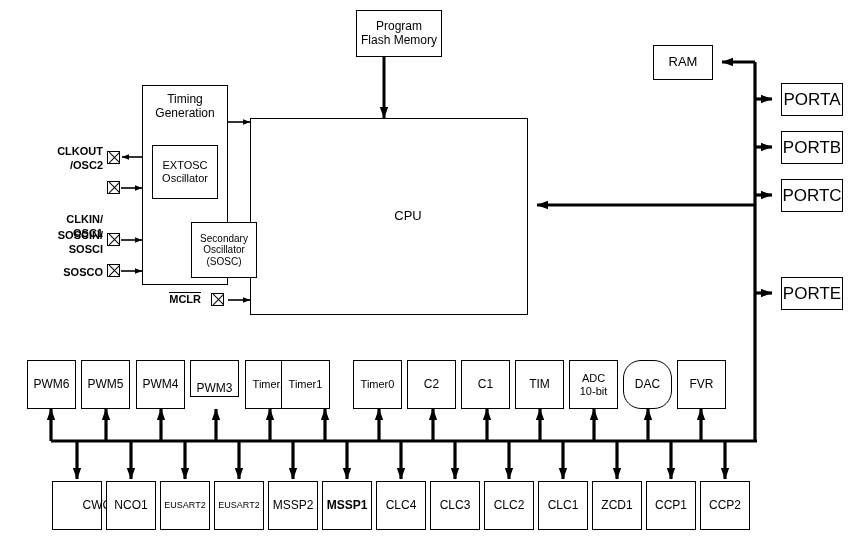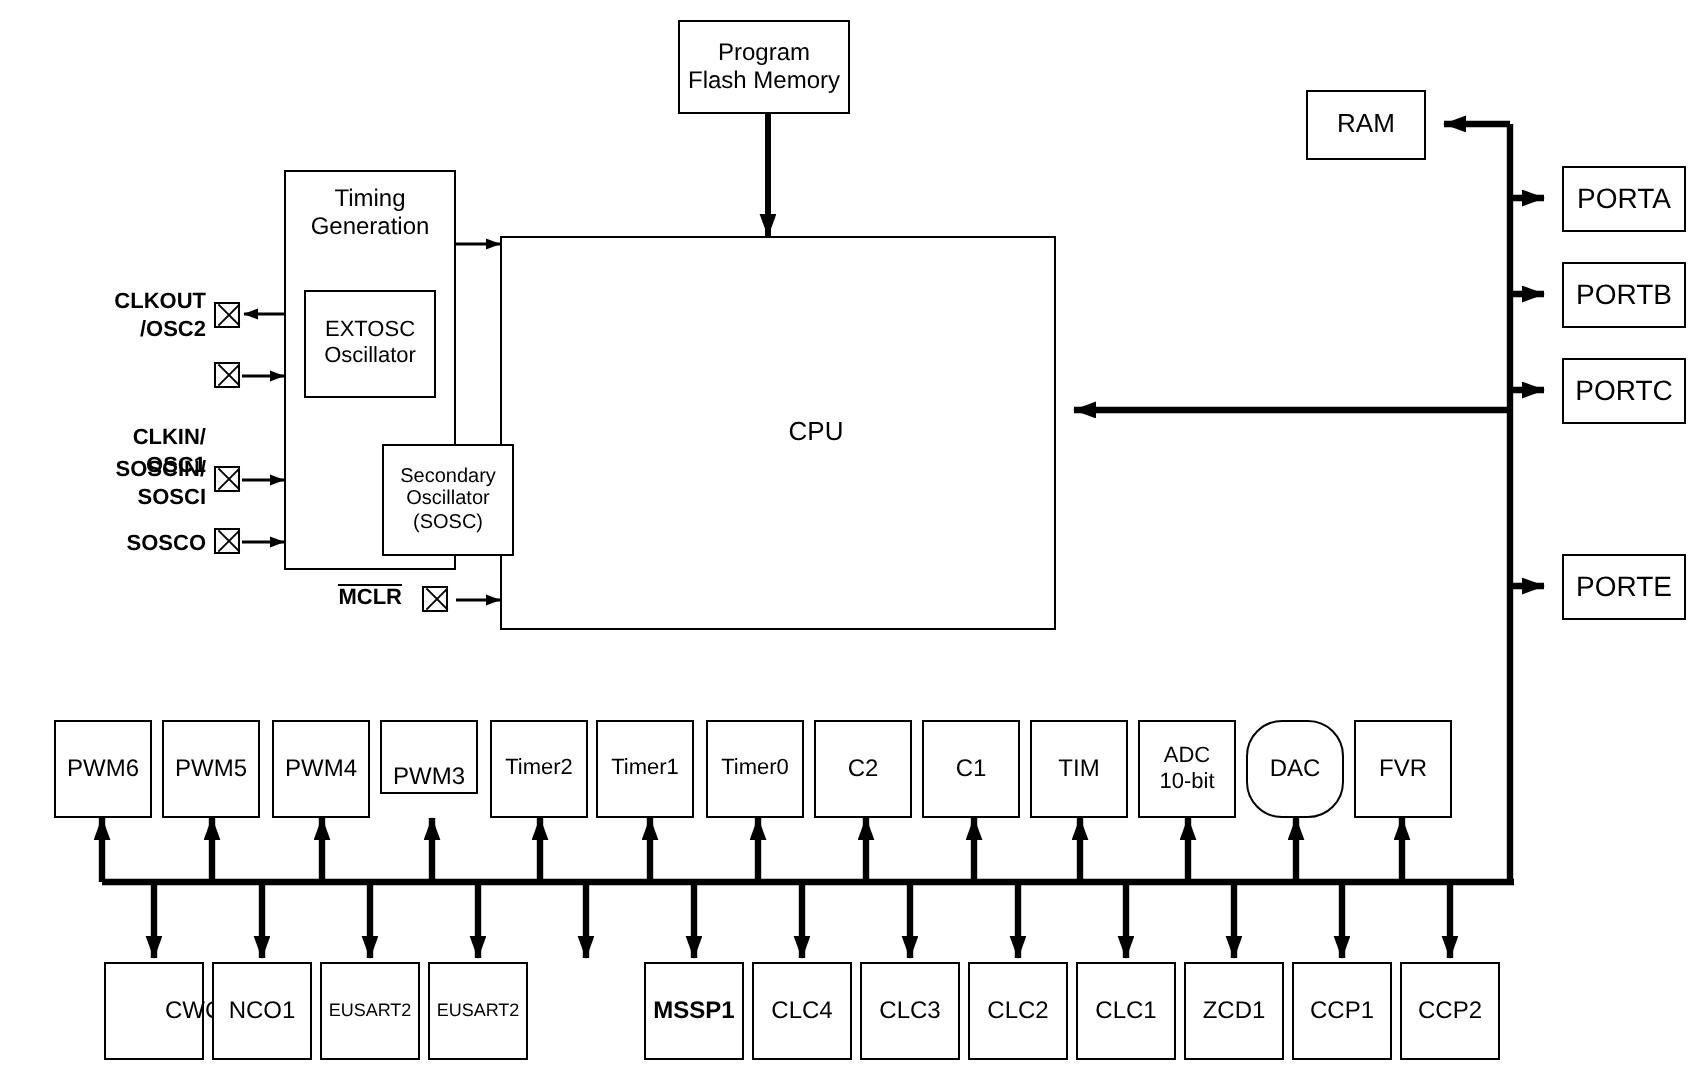--- a/index.html
+++ b/index.html
@@ -39,21 +39,21 @@
     color: #000000;
   }
   .box-label {
     display: block;
     white-space: pre-line;
   }
   
   .cpu-box { font-size: 13px; }
   .flash-box { font-size: 12px; }
   .ram-box { font-size: 13px; }
-  .port-box { font-size: 14px; }
+  .port-box { font-size: 17px; }
   .timing-box {
     align-items: flex-start;
     justify-content: center;
     font-size: 12px;
     padding-top: 7px;
   }
   .osc-box { font-size: 11px; }
   .sosc-box { font-size: 10px; }
   .periph-box { font-size: 12px; }
   .periph-box.small { font-size: 11px; }
@@ -194,21 +194,21 @@
       <line x1="401" y1="441" x2="401" y2="479" stroke="#000" stroke-width="3.2" marker-end="url(#ah-big)"></line>
       <line x1="455" y1="441" x2="455" y2="479" stroke="#000" stroke-width="3.2" marker-end="url(#ah-big)"></line>
       <line x1="509" y1="441" x2="509" y2="479" stroke="#000" stroke-width="3.2" marker-end="url(#ah-big)"></line>
       <line x1="563" y1="441" x2="563" y2="479" stroke="#000" stroke-width="3.2" marker-end="url(#ah-big)"></line>
       <line x1="617" y1="441" x2="617" y2="479" stroke="#000" stroke-width="3.2" marker-end="url(#ah-big)"></line>
       <line x1="671" y1="441" x2="671" y2="479" stroke="#000" stroke-width="3.2" marker-end="url(#ah-big)"></line>
       <line x1="725" y1="441" x2="725" y2="479" stroke="#000" stroke-width="3.2" marker-end="url(#ah-big)"></line>
     </g>
   </svg>
 
-  <div class="box flash-box" style="left:339px; top:10px; width:86px; height:47px;">
+  <div class="box flash-box" style="left:356px; top:10px; width:86px; height:47px;">
     <span class="box-label">Program
 Flash Memory</span>
   </div>
 
   <div class="box ram-box" style="left:653px; top:45px; width:60px; height:35px;">
     <span class="box-label">RAM</span>
   </div>
 
   <div class="box cpu-box" style="left:250px; top:118px; width:278px; height:197px;padding-left:38px;">
     <span class="box-label">CPU</span>
@@ -271,21 +271,21 @@
   </div>
   <div class="box periph-box" style="left:136px; top:360px; width:49px; height:49px;">
     <span class="box-label">PWM4</span>
   </div>
   <div class="box periph-box" style="left:190px; top:360px; width:49px; height:37px;align-items:flex-end;">
     <span class="box-label">PWM3</span>
   </div>
   <div class="box periph-box small" style="left:245px; top:360px; width:49px; height:49px;">
     <span class="box-label">Timer2</span>
   </div>
-  <div class="box periph-box small" style="left:298px; top:360px; width:49px; height:49px;">
+  <div class="box periph-box small" style="left:281px; top:360px; width:49px; height:49px;">
     <span class="box-label">Timer1</span>
   </div>
   <div class="box periph-box small" style="left:353px; top:360px; width:49px; height:49px;">
     <span class="box-label">Timer0</span>
   </div>
   <div class="box periph-box" style="left:407px; top:360px; width:49px; height:49px;">
     <span class="box-label">C2</span>
   </div>
   <div class="box periph-box" style="left:461px; top:360px; width:49px; height:49px;">
     <span class="box-label">C1</span>
@@ -309,20 +309,23 @@
   </div>
   <div class="box bottom-box" style="left:106px; top:481px; width:50px; height:49px;">
     <span class="box-label">NCO1</span>
   </div>
   <div class="box bottom-box tiny" style="left:160px; top:481px; width:50px; height:49px;">
     <span class="box-label">EUSART2</span>
   </div>
   <div class="box bottom-box tiny" style="left:214px; top:481px; width:50px; height:49px;">
     <span class="box-label">EUSART2</span>
   </div>
+  <div class="box bottom-box" style="left:268px; top:481px; width:50px; height:49px;">
+    <span class="box-label">MSSP2</span>
+  </div>
   <div class="box bottom-box" style="left:322px; top:481px; width:50px; height:49px;font-weight:bold;">
     <span class="box-label">MSSP1</span>
   </div>
   <div class="box bottom-box" style="left:376px; top:481px; width:50px; height:49px;">
     <span class="box-label">CLC4</span>
   </div>
   <div class="box bottom-box" style="left:430px; top:481px; width:50px; height:49px;">
     <span class="box-label">CLC3</span>
   </div>
   <div class="box bottom-box" style="left:484px; top:481px; width:50px; height:49px;">

